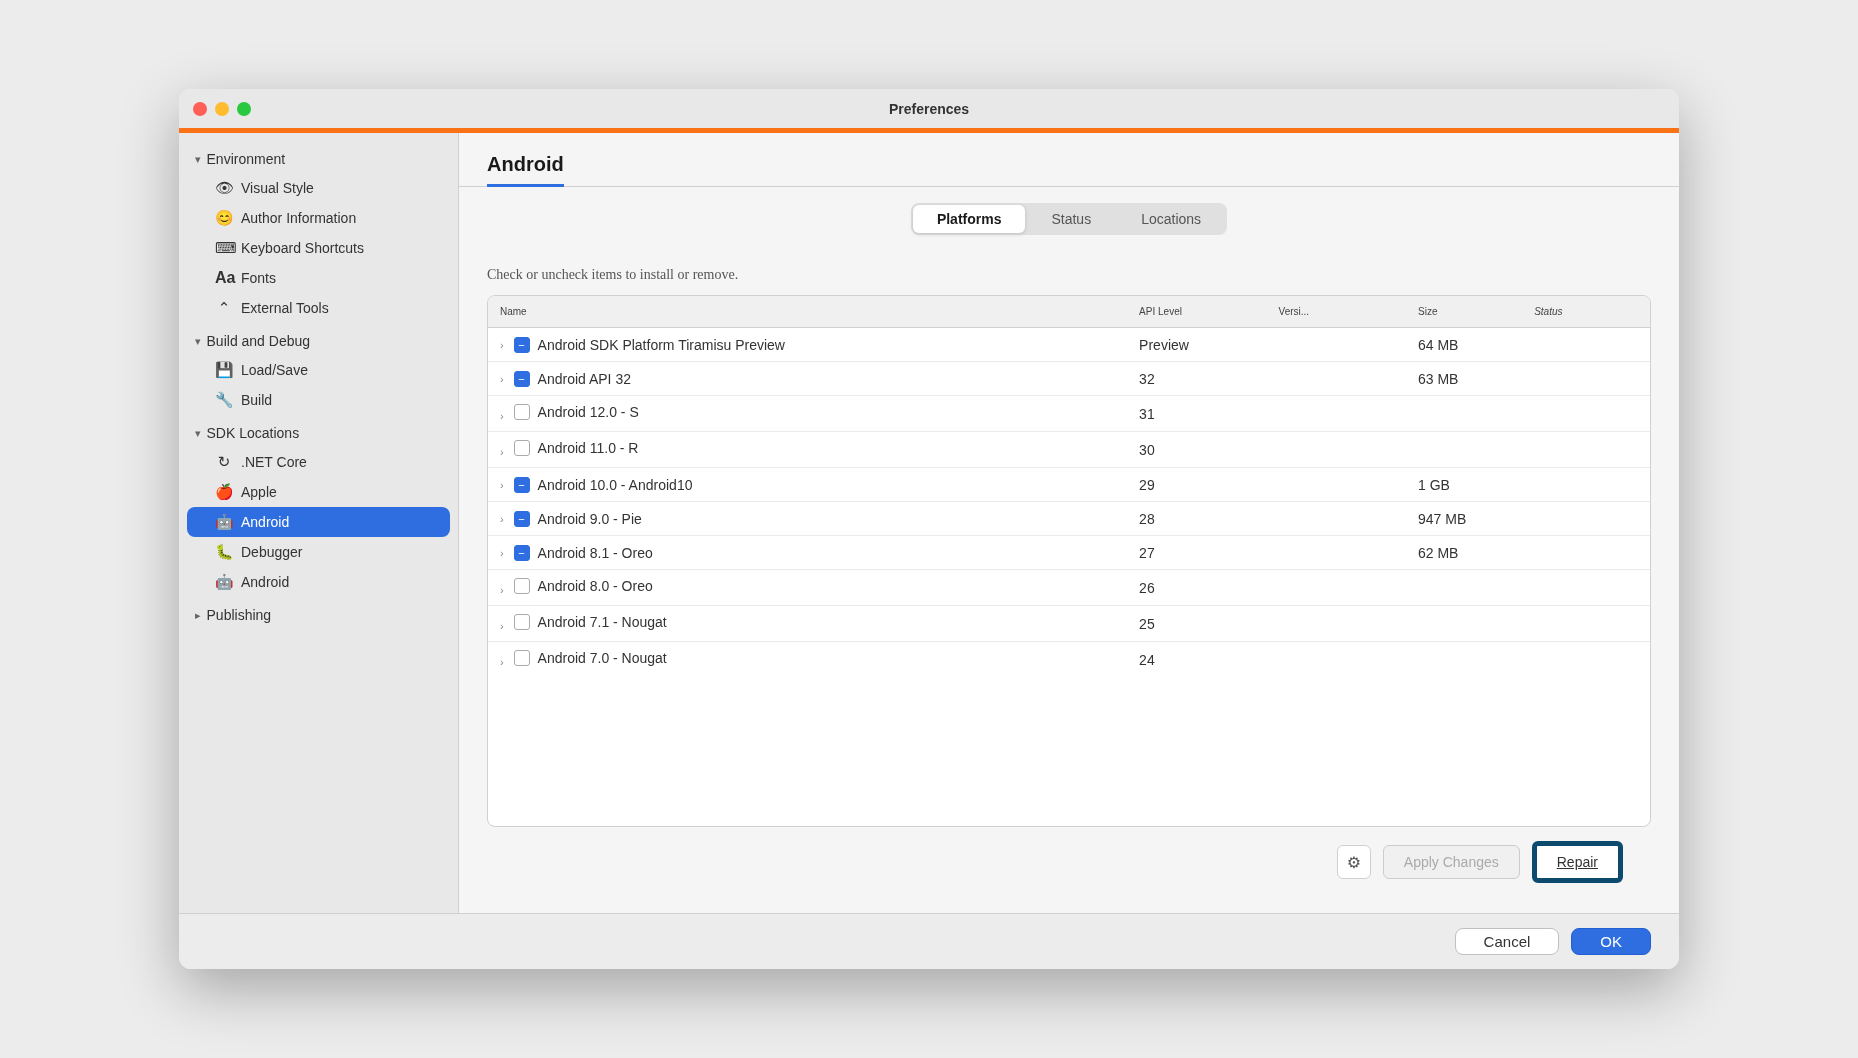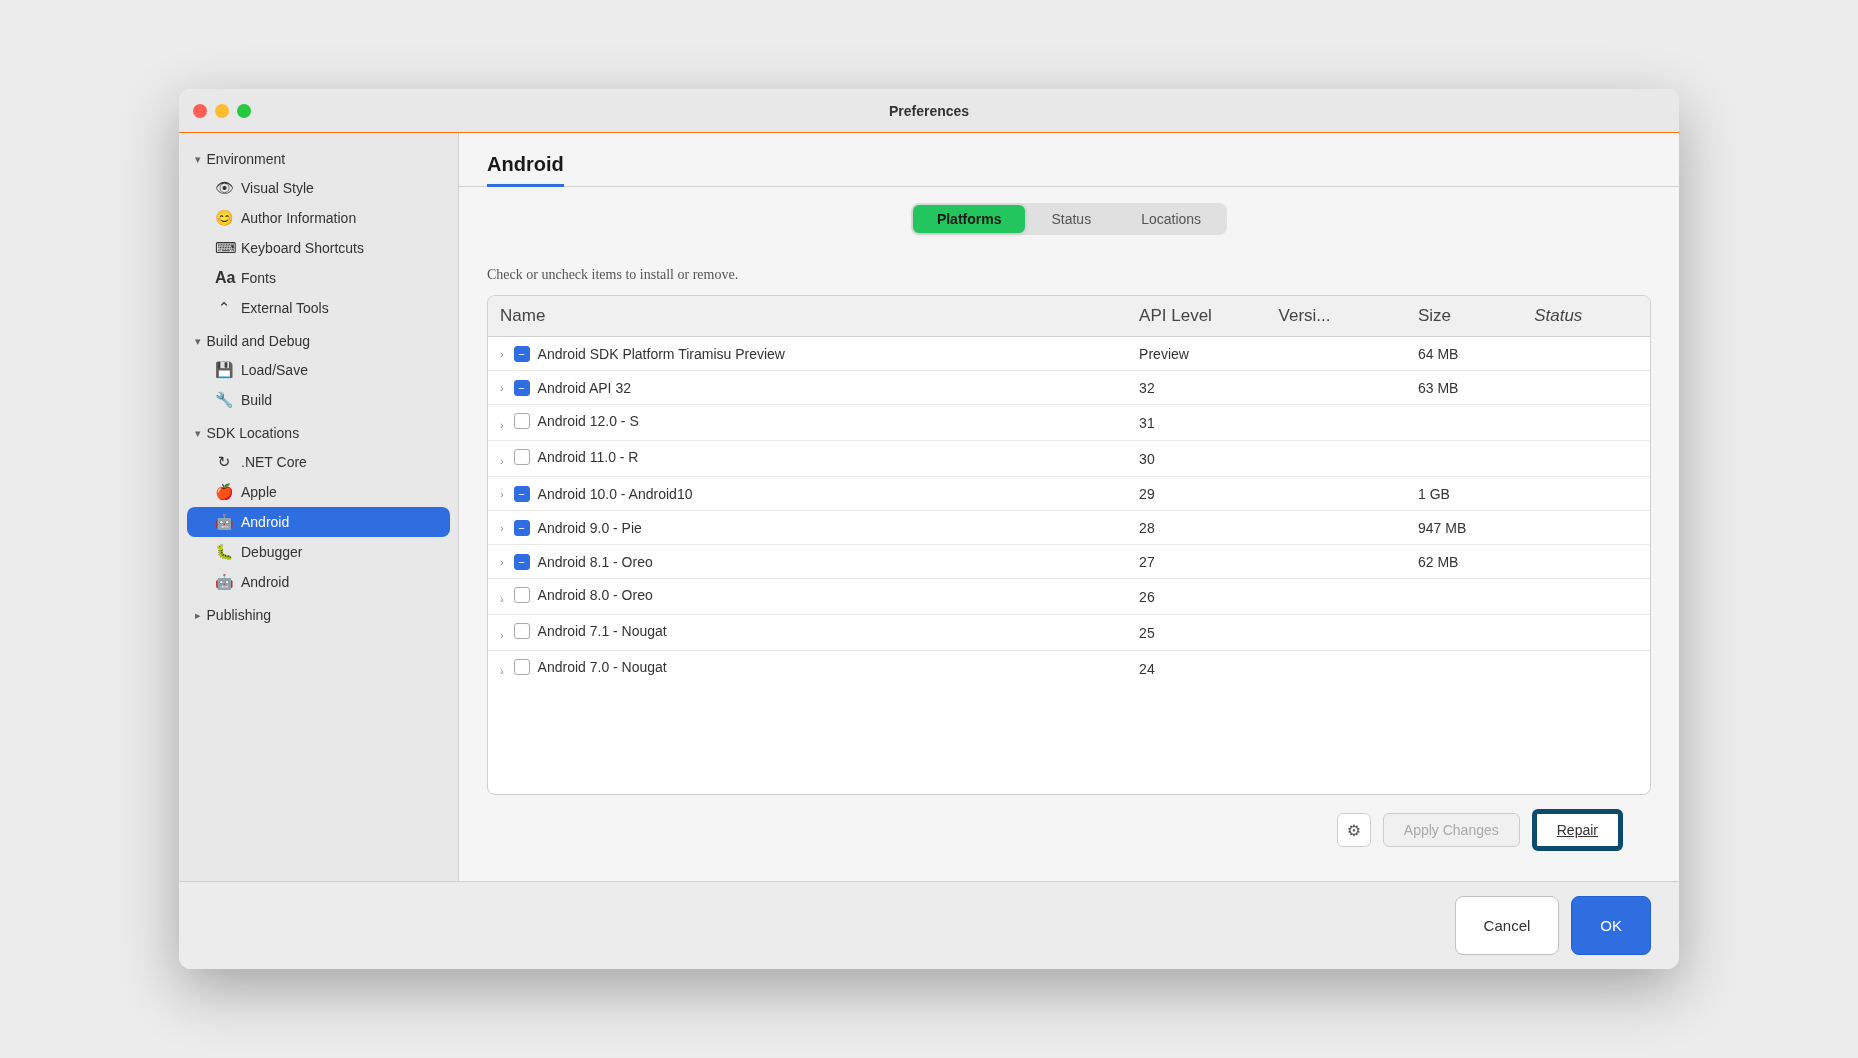--- a/index.html
+++ b/index.html
@@ -23,21 +23,21 @@
       flex-direction: column;
       overflow: hidden;
     }
     .titlebar {
       background: #e8e8e8;
       height: 44px;
       display: flex;
       align-items: center;
       justify-content: center;
       position: relative;
-      border-bottom: 1px solid #f97316;
+      border-bottom: 5px solid #f97316;
       border-radius: 12px 12px 0 0;
       flex-shrink: 0;
     }
     .titlebar-buttons {
       position: absolute;
       left: 14px;
       display: flex;
       gap: 8px;
     }
     .titlebar-btn {
@@ -146,21 +146,21 @@
       padding: 6px 24px;
       border: none;
       background: transparent;
       border-radius: 6px;
       font-size: 14px;
       color: #555;
       cursor: pointer;
       font-weight: 500;
     }
     .tab-btn.active {
-      background: #22c55e;
+      background: #ffffff;
       color: #1a1a1a;
       box-shadow: 0 1px 4px rgba(0,0,0,0.15);
       font-weight: 600;
     }
     .main-body {
       flex: 1;
       padding: 0 28px 16px;
       display: flex;
       flex-direction: column;
       overflow: hidden;
@@ -189,21 +189,21 @@
       background: #f0f0f0;
       position: sticky;
       top: 0;
     }
     .sdk-table thead th {
       padding: 10px 12px;
       text-align: left;
       font-weight: 500;
       color: #444;
       border-bottom: 1px solid #d0d0d0;
-      font-size: 17px;
+      font-size: 10px;
     }
     .sdk-table thead th:first-child {
       width: 55%;
     }
     .sdk-table thead th.api-col { width: 12%; }
     .sdk-table thead th.ver-col { width: 12%; }
     .sdk-table thead th.size-col { width: 10%; }
     .sdk-table thead th.status-col { width: 11%; font-style: italic; }
     .sdk-table tbody tr {
       border-bottom: 1px solid #ebebeb;
@@ -295,21 +295,21 @@
       display: flex;
       align-items: center;
       justify-content: flex-end;
       padding: 14px 28px;
       border-top: 1px solid #d0d0d0;
       background: #ececec;
       gap: 12px;
       flex-shrink: 0;
     }
     .footer-btn {
-      padding: 20px 28px;
+      padding: 4px 28px;
       border-radius: 8px;
       font-size: 15px;
       font-weight: 500;
       cursor: pointer;
     }
     .cancel-btn {
       border: 1px solid #c0c0c0;
       background: white;
       color: #333;
     }

